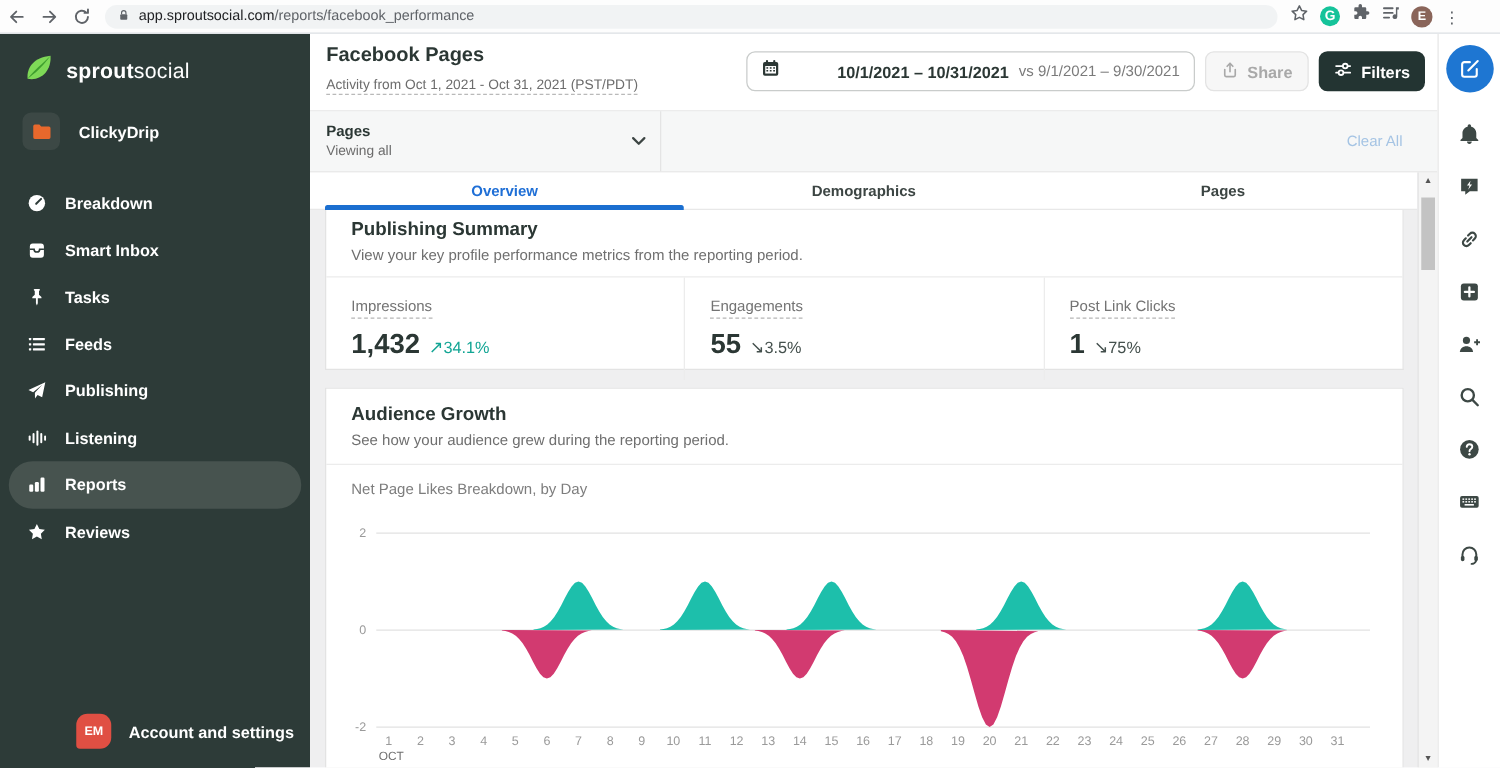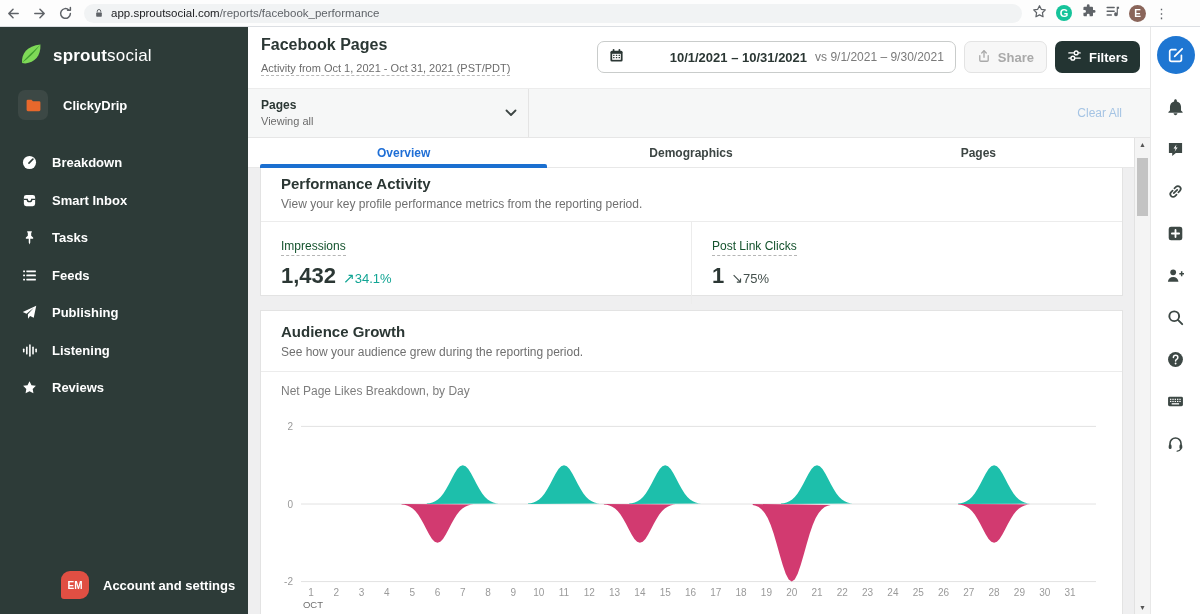--- a/index.html
+++ b/index.html
@@ -102,21 +102,21 @@
     background:#1b6fd0; border-radius:2px 2px 0 0; }
 
   .content { position:absolute; top:141px; left:0; width:886px; height:446px; overflow:hidden; }
   .card { position:absolute; left:12px; width:863px; background:#fff; border:1px solid #e3e3e3; }
   .card-summary { top:0; height:128px; border-top:none; }
   .cs-title { padding:7px 0 0 20px; font-size:15px; font-weight:700; color:#2b3734; }
   .cs-desc { padding:5px 0 10px 20px; font-size:12px; color:#6f6f6f; border-bottom:1px solid #ececec; }
   .metrics { display:flex; height:82px; }
   .metric { flex:1; padding:14px 0 0 20px; }
   .metric + .metric { border-left:1px solid #ececec; }
-  .m-label { display:inline-block; font-size:12px; color:#14532d; border-bottom:1px dashed #b5b5b5;
+  .m-label { display:inline-block; font-size:12px; color:#737373; border-bottom:1px dashed #b5b5b5;
     padding-bottom:2px; }
   .m-row { margin-top:7px; display:flex; align-items:baseline; gap:7px; }
   .m-value { font-size:22px; font-weight:700; color:#2b3734; }
   .m-delta { font-size:13px; font-weight:400; }
   .m-delta .arr { font-size:14px; }
 
   .card-growth { top:142px; height:320px; }
   .cg-title { padding:12px 0 0 20px; font-size:15px; font-weight:700; color:#2b3734; }
   .cg-desc { padding:5px 0 12px 20px; font-size:12px; color:#6f6f6f; border-bottom:1px solid #ececec; }
   .cg-label { padding:12px 0 0 20px; font-size:12px; color:#7d7d7d; }
@@ -250,20 +250,32 @@
                 <rect x="1" y="5.8" width="1.7" height="4.4" rx=".85"></rect>
                 <rect x="4.3" y="3.6" width="1.7" height="8.8" rx=".85"></rect>
                 <rect x="7.6" y="1.4" width="1.7" height="13.2" rx=".85"></rect>
                 <rect x="10.9" y="3.6" width="1.7" height="8.8" rx=".85"></rect>
                 <rect x="14.2" y="5.8" width="1.7" height="4.4" rx=".85"></rect>
               </g>
             </svg>
           </span>
           <span class="lbl">Listening</span>
         </div>
+        <div class="nav-item active">
+          <span class="ni-icon">
+            <svg class="ic" viewBox="0 0 16 16" aria-hidden="true">
+              <g fill="currentColor">
+                <rect x="1.5" y="8.2" width="3.4" height="6" rx="1"></rect>
+                <rect x="6.3" y="6" width="3.4" height="8.2" rx="1"></rect>
+                <rect x="11.1" y="2.2" width="3.4" height="12" rx="1"></rect>
+              </g>
+            </svg>
+          </span>
+          <span class="lbl">Reports</span>
+        </div>
         <div class="nav-item">
           <span class="ni-icon">
             <svg class="ic" viewBox="0 0 16 16" aria-hidden="true">
               <path fill="currentColor" d="M8 1.2l2.1 4.3 4.7.7-3.4 3.3.8 4.7L8 12l-4.2 2.2.8-4.7L1.2 6.2l4.7-.7z"></path>
             </svg>
           </span>
           <span class="lbl">Reviews</span>
         </div>
       </nav>
     <div class="account">
@@ -332,26 +344,30 @@
     </div>
 
     <div class="tabs" id="tabs">
         <div class="tab active">Overview</div>
         <div class="tab">Demographics</div>
         <div class="tab">Pages</div>
       </div>
 
     <div class="content">
       <section class="card card-summary">
-        <div class="cs-title">Performance Activity</div>
+        <div class="cs-title">Publishing Summary</div>
         <div class="cs-desc">View your key profile performance metrics from the reporting period.</div>
         <div class="metrics" id="metrics">
             <div class="metric"><span class="m-label">Impressions</span><div class="m-row">
                 <span class="m-value">1,432</span>
                 <span class="m-delta" style="color:#12a594"><span class="arr">↗</span>34.1%</span>
+              </div></div>
+            <div class="metric"><span class="m-label">Engagements</span><div class="m-row">
+                <span class="m-value">55</span>
+                <span class="m-delta" style="color:#44504d"><span class="arr">↘</span>3.5%</span>
               </div></div>
             <div class="metric"><span class="m-label">Post Link Clicks</span><div class="m-row">
                 <span class="m-value">1</span>
                 <span class="m-delta" style="color:#44504d"><span class="arr">↘</span>75%</span>
               </div></div>
           </div>
       </section>
 
       <section class="card card-growth">
         <div class="cg-title">Audience Growth</div>

